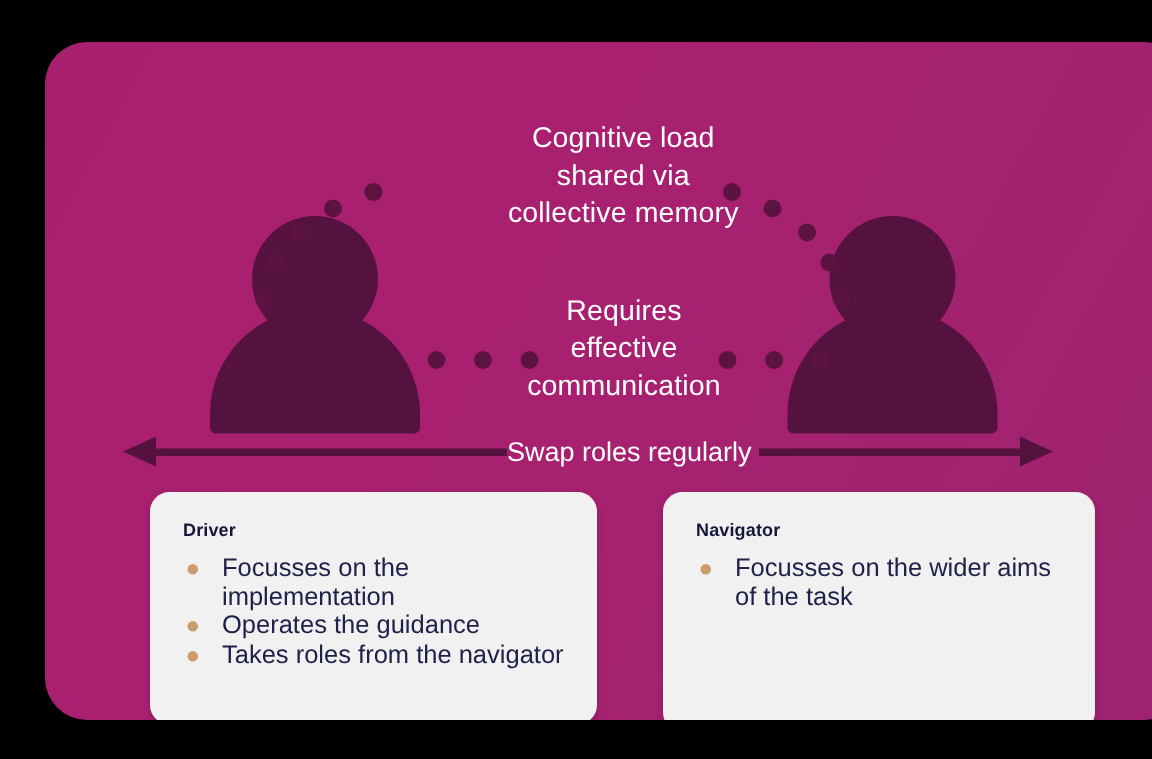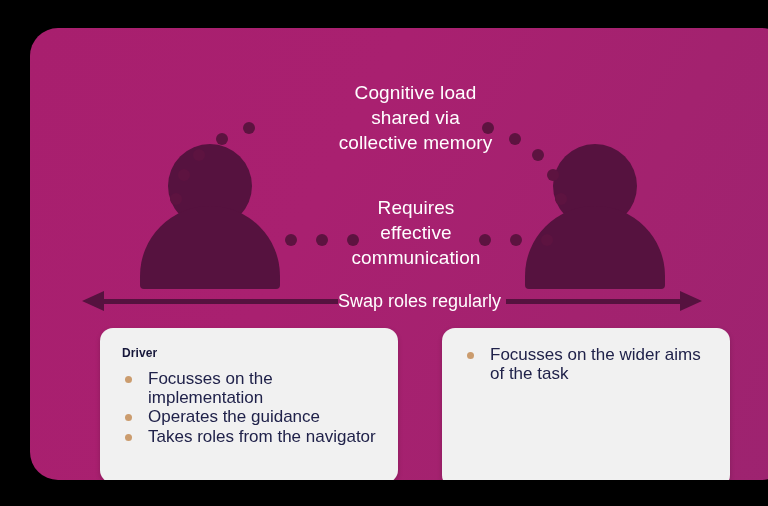--- a/index.html
+++ b/index.html
@@ -163,19 +163,20 @@
     <div class="card" id="card-driver">
       <div class="card-title">Driver</div>
       <ul class="card-list" id="driver-list">
           <li><span class="bullet"></span><span>Focusses on the implementation</span></li>
           <li><span class="bullet"></span><span>Operates the guidance</span></li>
           <li><span class="bullet"></span><span>Takes roles from the navigator</span></li>
         </ul>
     </div>
 
     <div class="card" id="card-navigator">
+      <div class="card-title">Navigator</div>
       <ul class="card-list" id="navigator-list">
           <li><span class="bullet"></span><span>Focusses on the wider aims of the task</span></li>
         </ul>
     </div>
 
   </div>
 </div>
 
 </body></html>

